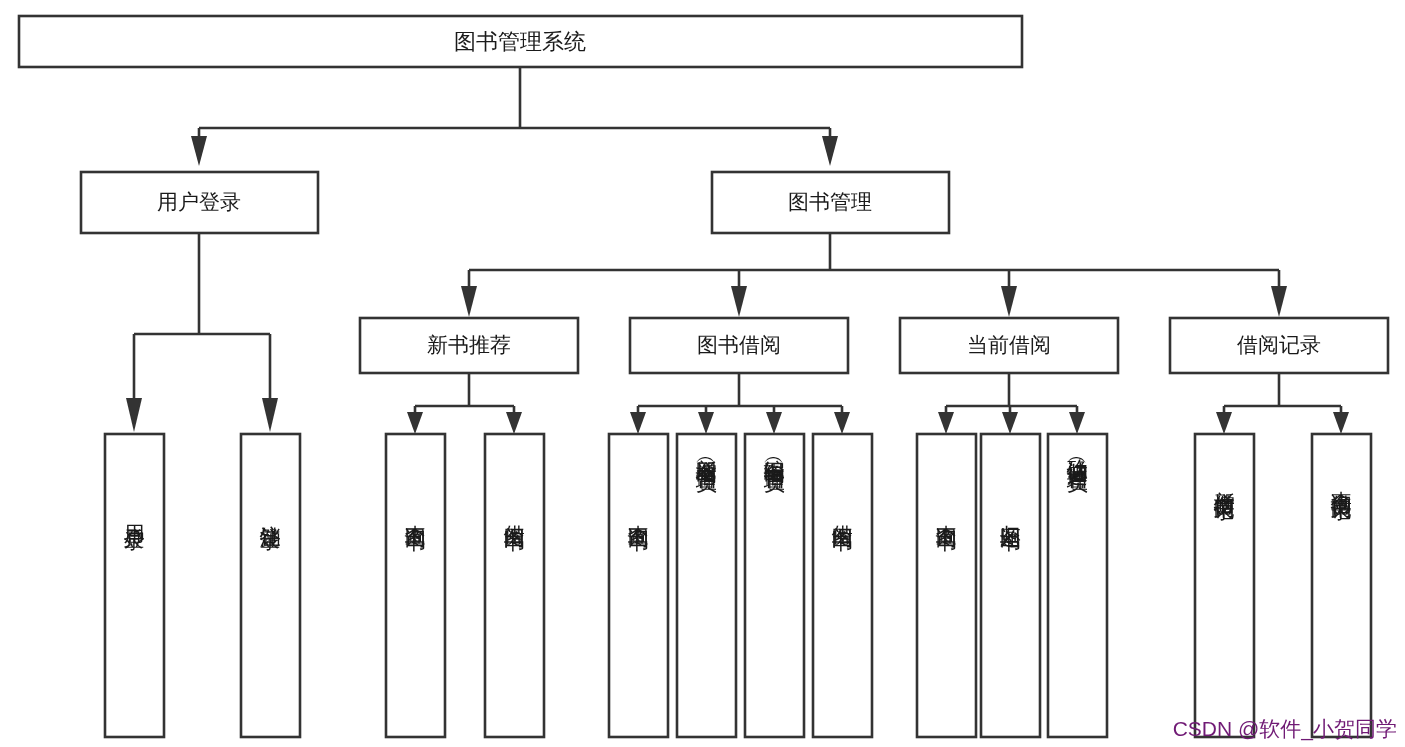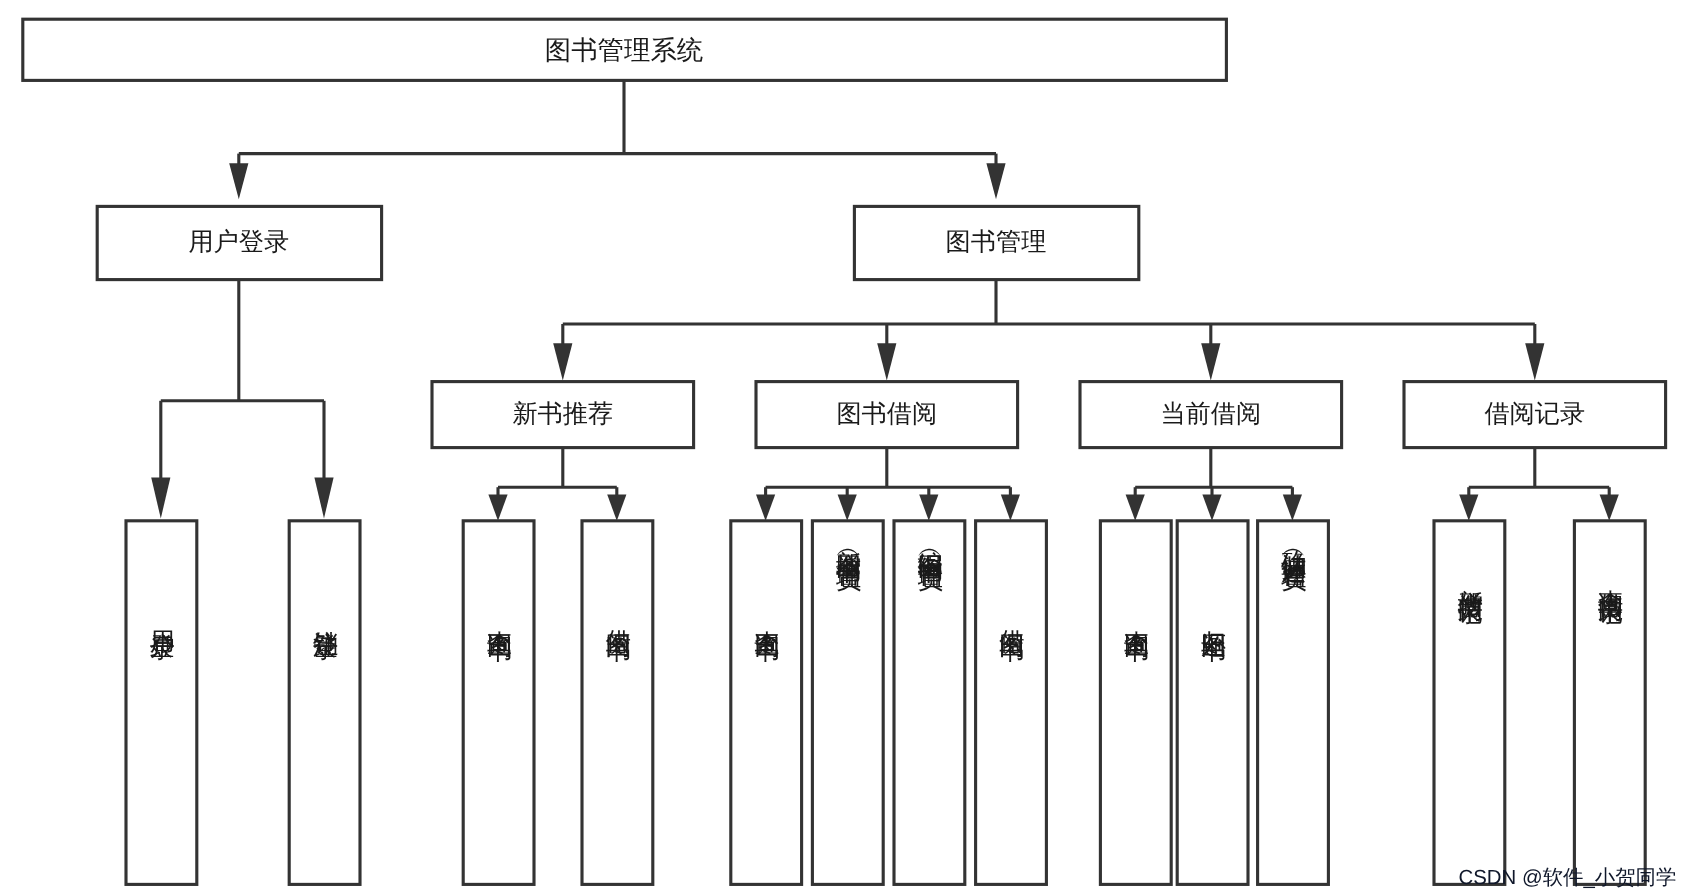--- a/index.html
+++ b/index.html
@@ -67,22 +67,22 @@
     color: #1a1a1a;
     letter-spacing: 2px;
     white-space: nowrap;
     text-align: center;
   }
   .watermark {
     position: absolute;
     right: 8px;
     bottom: 4px;
     font-family: "Liberation Sans", "DejaVu Sans", sans-serif;
-    font-size: 17px;
-    color: #0f172a;
+    font-size: 21px;
+    color: #701a75;
     white-space: nowrap;
     pointer-events: none;
     margin-top: 36px;
   }
 </style>
 </head>
 <body>
 
 <div id="diagram-root">
 

